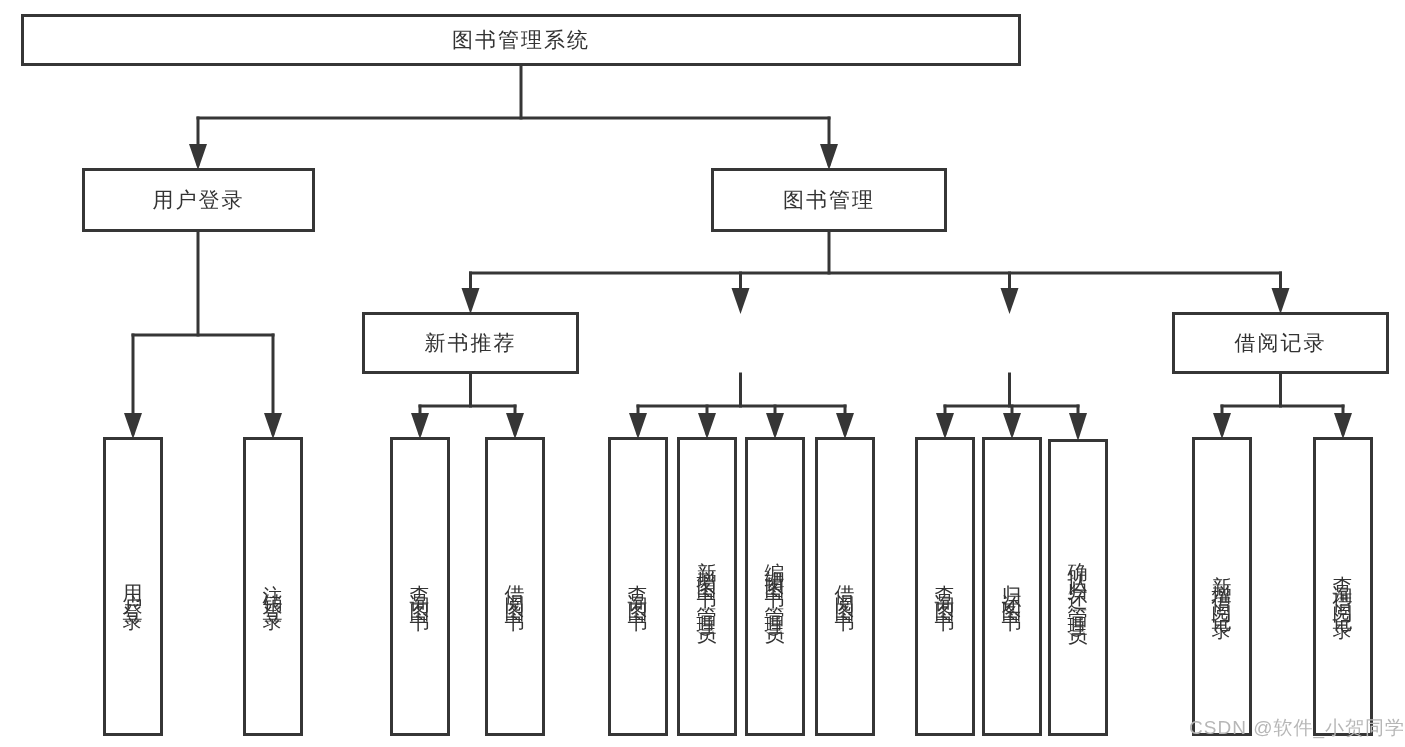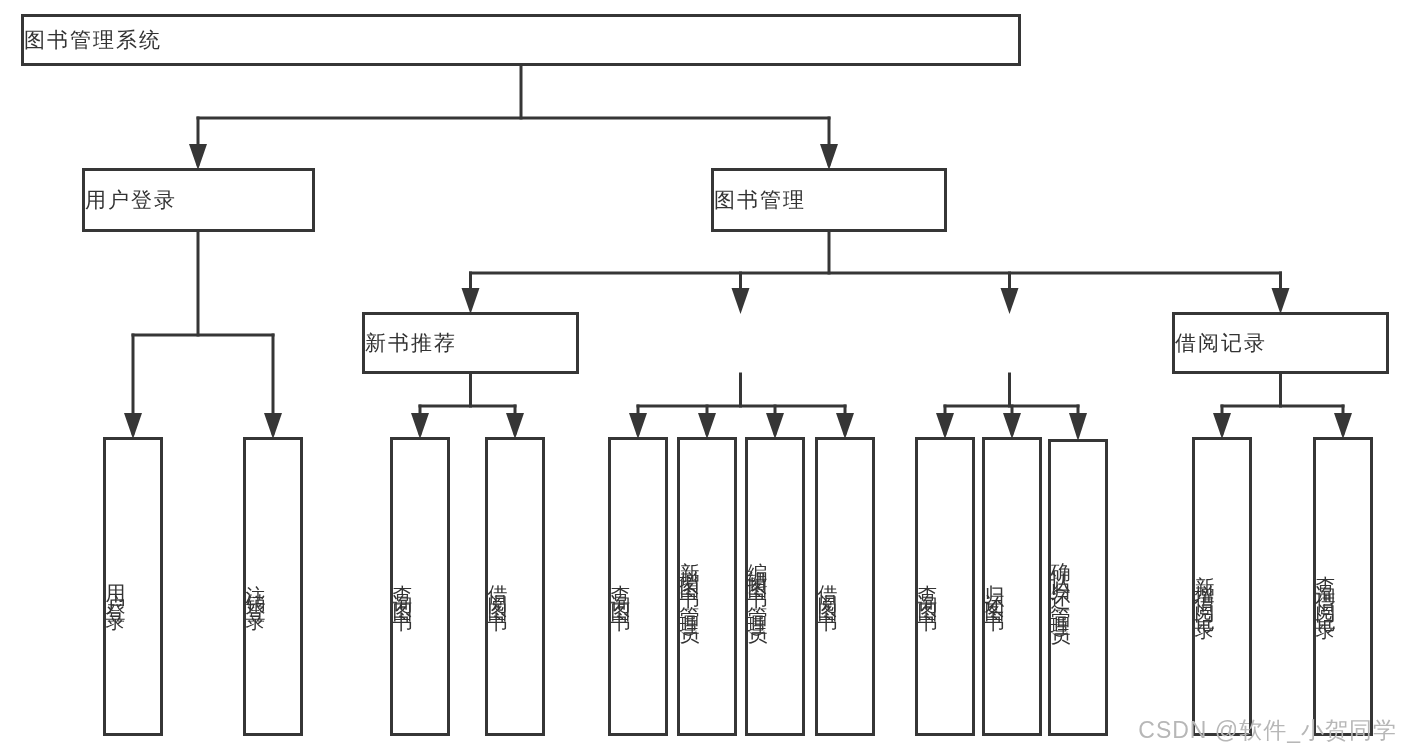--- a/index.html
+++ b/index.html
@@ -2,32 +2,32 @@
 <html><head>
 <meta charset="utf-8">
 <style>
   html,body { margin:0; padding:0; background:#ffffff; }
   .canvas {
     position:relative; width:1405px; height:747px; background:#ffffff;
     font-family:"Liberation Sans","DejaVu Sans",sans-serif; color:#333333; overflow:hidden;
   }
   .node {
     position:absolute; box-sizing:border-box; border:3px solid #363636;
-    background:#ffffff; display:flex; align-items:center; justify-content:flex-start;
+    background:#ffffff; display:flex; align-items:center; justify-content:center;
     z-index:1;
   }
   .h-label { font-size:21px; letter-spacing:2px; white-space:nowrap; }
   .v-label {
     writing-mode:vertical-rl; text-orientation:mixed;
     font-size:20px; letter-spacing:9px; line-height:1; white-space:nowrap;
   }
   .connectors { position:absolute; left:0; top:0; z-index:2; pointer-events:none; }
   .watermark {
-    position:absolute; right:8px; top:715px; z-index:3;
-    font-size:23px; letter-spacing:1px; color:#b7b7b7; white-space:nowrap;
+    position:absolute; right:0; top:715px; z-index:3;
+    font-size:19px; letter-spacing:1px; color:#b7b7b7; white-space:nowrap;
   }
 </style>
 </head>
 <body>
 
 <div class="canvas">
 
   <div class="node" style="left:21px; top:14px; width:1000px; height:52px;">
     <span class="h-label">图书管理系统</span>
   </div>

